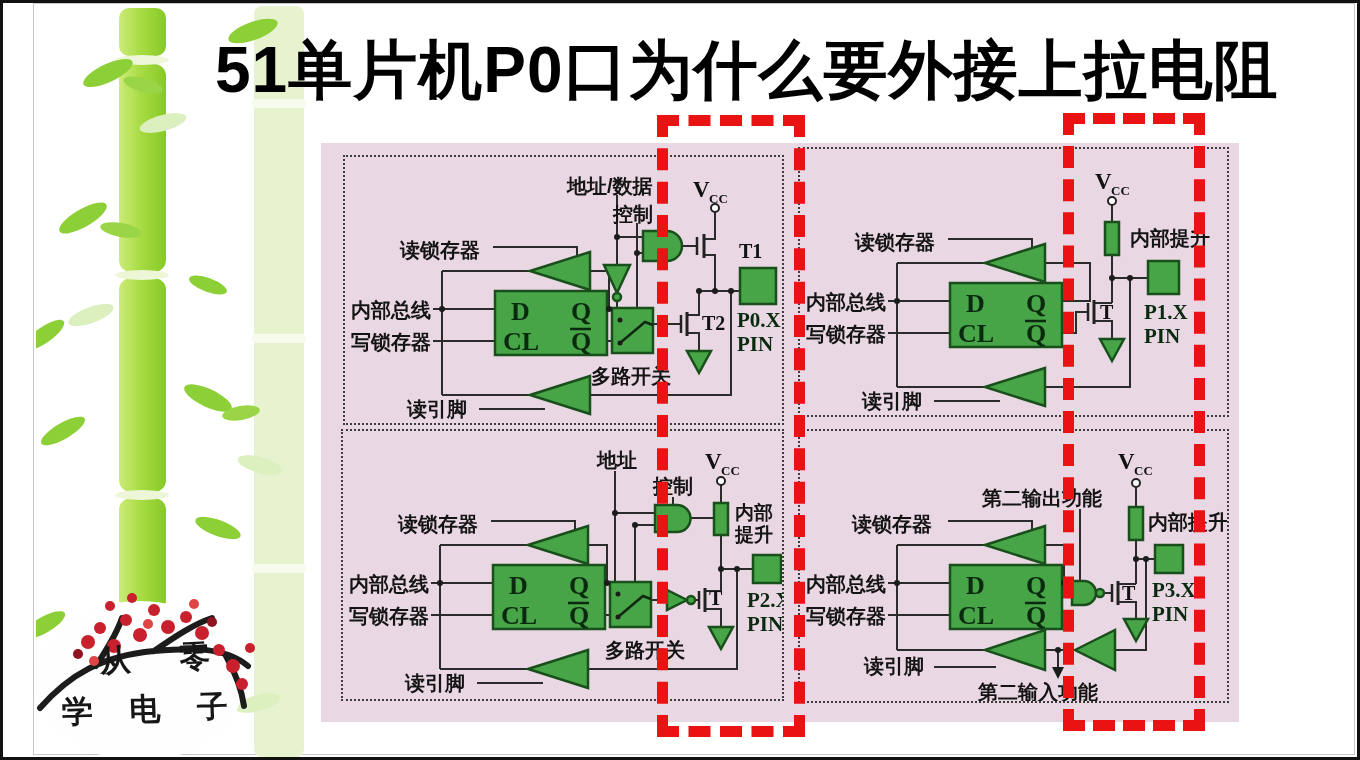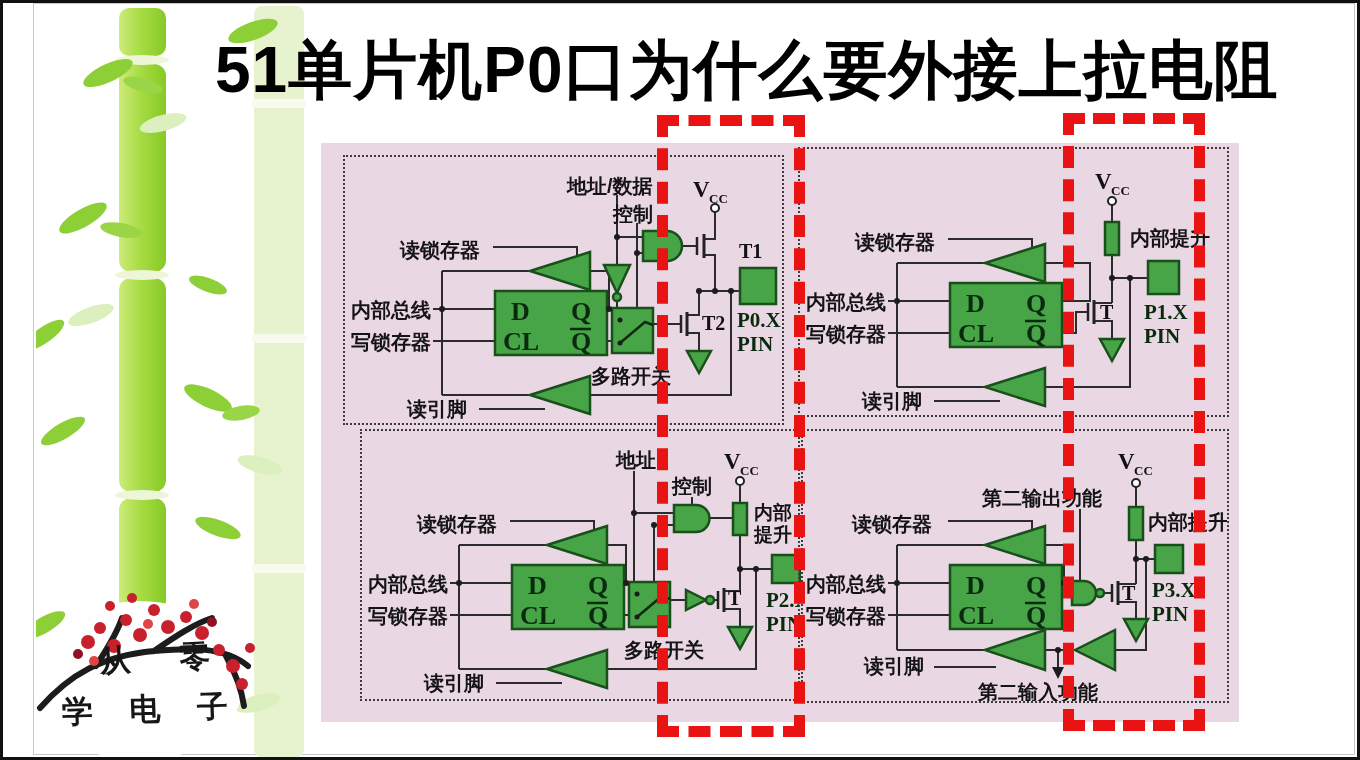--- a/index.html
+++ b/index.html
@@ -4,21 +4,21 @@
 <style>
   * { margin:0; padding:0; box-sizing:border-box; }
   body { width:1360px; height:760px; background:#ffffff; font-family:"Liberation Sans",sans-serif; overflow:hidden; }
   #stage { position:relative; width:1360px; height:760px; background:#ffffff; border:3px solid #111111; overflow:hidden; }
   .slide-edge { position:absolute; left:30px; top:0px; width:1322px; height:752px; border:1px solid #c7c7c7; z-index:0; }
   .page-title { position:absolute; left:212px; top:24px; width:1140px; font-size:64px; font-weight:900; color:#000000; letter-spacing:1px; white-space:nowrap; z-index:3; font-family:"Liberation Sans",sans-serif; }
   .panel { position:absolute; left:318px; top:140px; width:918px; height:579px; background:#e9d7e3; z-index:1; }
   .quad { position:absolute; border:2px dotted #3c3c3c; z-index:2; }
   #q-p0 { left:340px; top:152px; width:441px; height:270px; }
   #q-p1 { left:795px; top:144px; width:431px; height:270px; }
-  #q-p2 { left:357px; top:426px; width:443px; height:272px;text-align:center; }
+  #q-p2 { left:338px; top:426px; width:443px; height:272px;text-align:center; }
   #q-p3 { left:795px; top:426px; width:431px; height:274px; }
   .quad svg { display:block; }
   .hl { position:absolute; border:11px dashed #ea1313; z-index:6; background:transparent; }
   #hl-left { left:654px; top:112px; width:148px; height:622px; }
   #hl-right { left:1060px; top:110px; width:142px; height:618px; }
   .decor { position:absolute; left:33px; top:3px; z-index:2; }
   text.cn { font-family:"Liberation Sans",sans-serif; font-weight:700; font-size:20px; fill:#141414; }
   text.cn-s { font-family:"Liberation Sans",sans-serif; font-weight:700; font-size:19px; fill:#141414; }
   text.sr { font-family:"Liberation Serif",serif; font-weight:700; fill:#0a2a10; }
   text.wl { font-family:"Liberation Serif",serif; font-weight:700; fill:#111111; }

